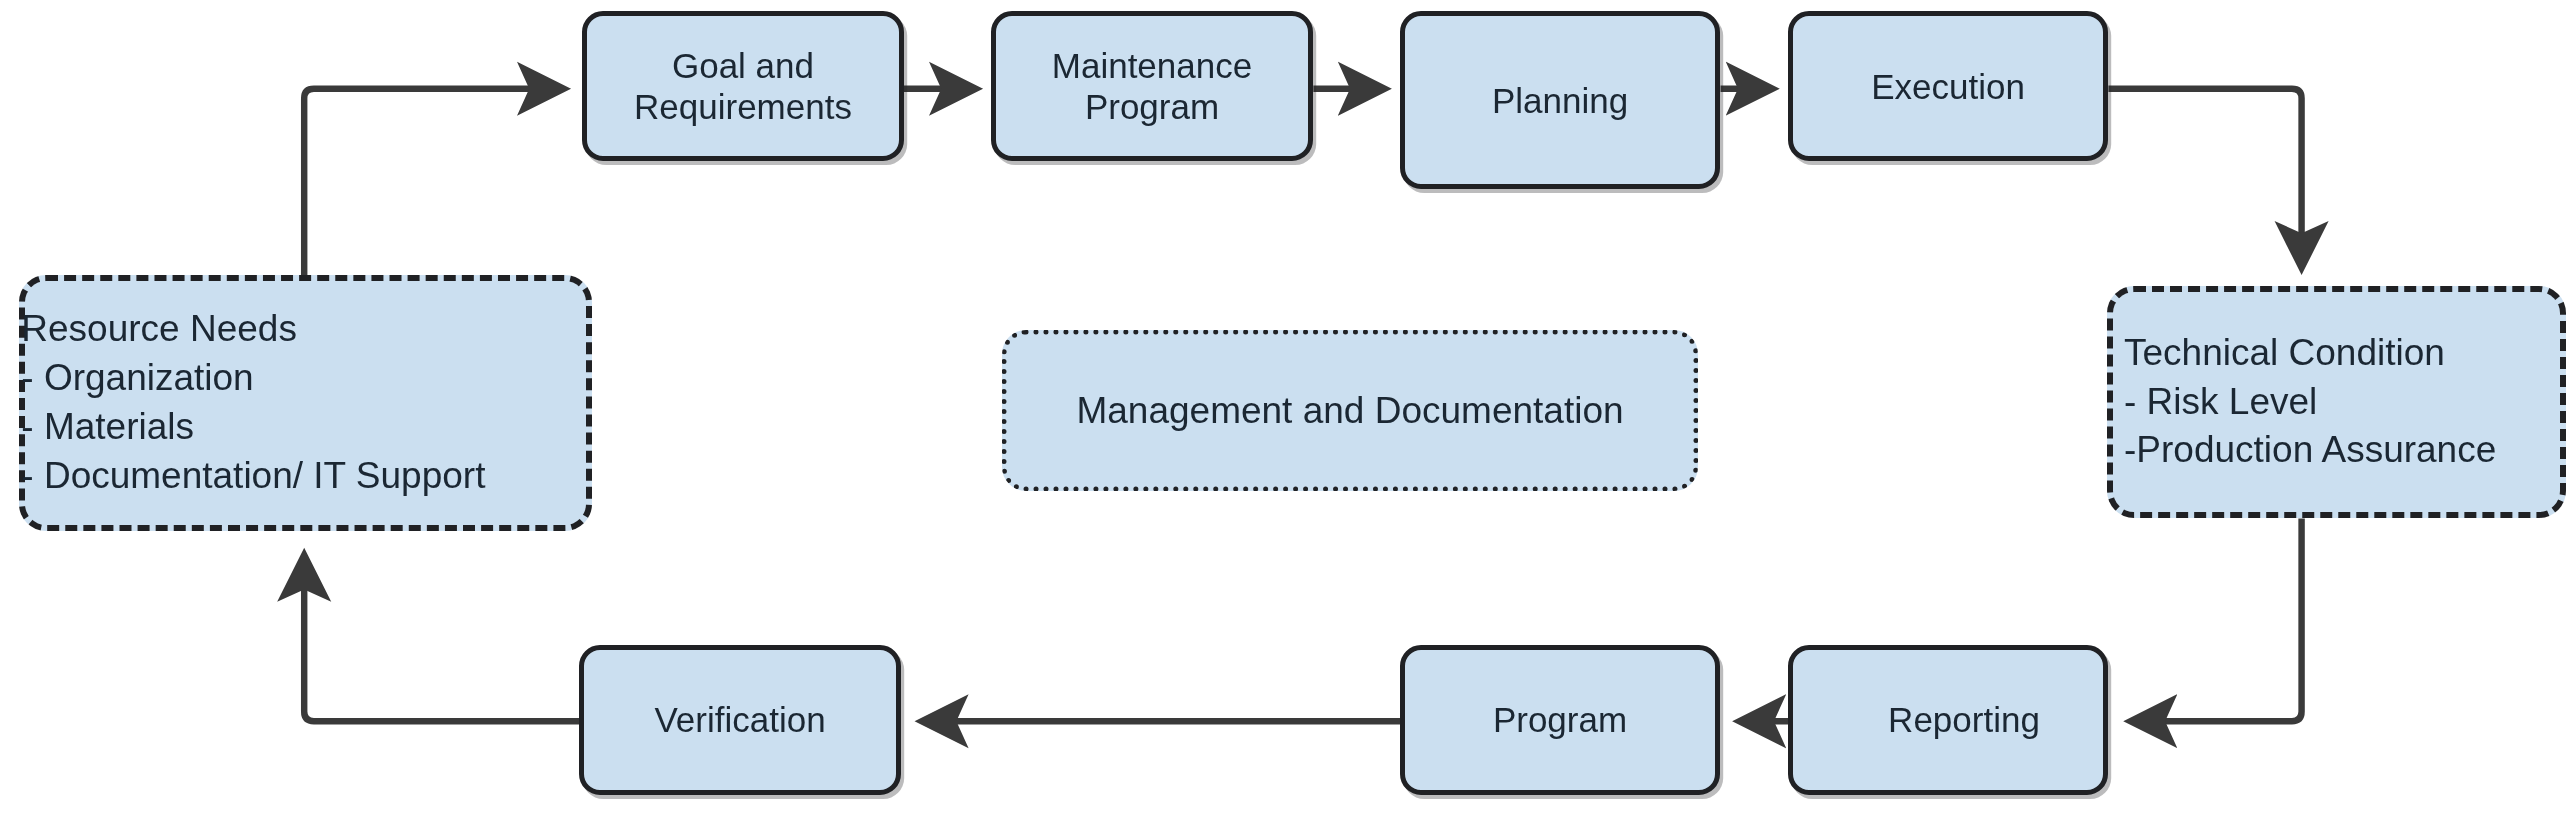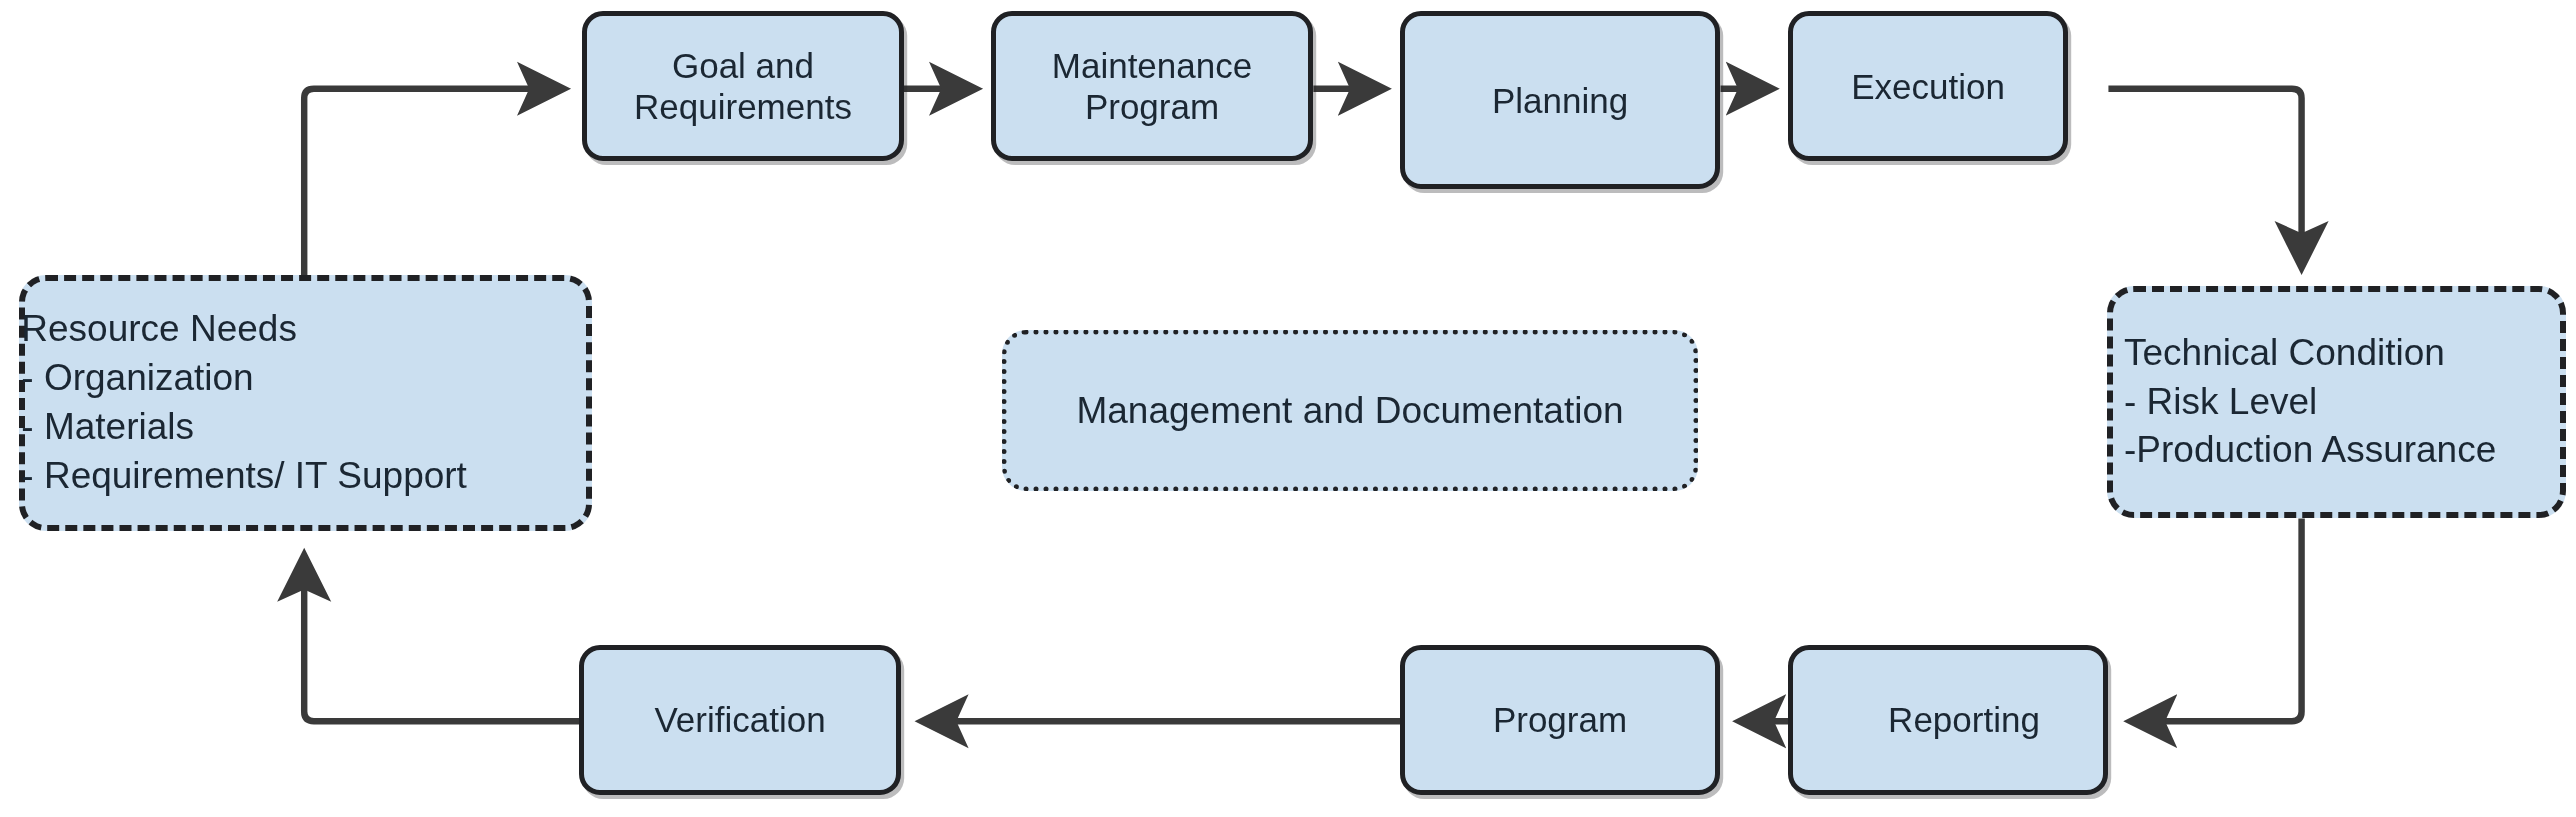--- a/index.html
+++ b/index.html
@@ -112,29 +112,29 @@
 
   <div class="node solid" style="left:991px; top:11.3px; width:322px; height:150px;">
     <span class="lbl">Maintenance
 Program</span>
   </div>
 
   <div class="node solid" style="left:1400px; top:11.3px; width:320px; height:178px;">
     <span class="lbl">Planning</span>
   </div>
 
-  <div class="node solid" style="left:1788px; top:11.3px; width:280px; height:150px;">
+  <div class="node solid" style="left:1788px; top:11.3px; width:320px; height:150px;">
     <span class="lbl">Execution</span>
   </div>
 
   <div class="node dashed" style="left:18.5px; top:275px; width:573px; height:256px;">
     <span class="lbl">Resource Needs
 - Organization
 - Materials
-- Requirements/ IT Support</span>
+- Documentation/ IT Support</span>
   </div>
 
   <div class="node dashed right" style="left:2107px; top:286px; width:459px; height:232px;">
     <span class="lbl">Technical Condition
 - Risk Level
 -Production Assurance</span>
   </div>
 
   <div class="node dotted" style="left:1002px; top:330px; width:696px; height:161px;">
     <span class="lbl">Management and Documentation</span>

